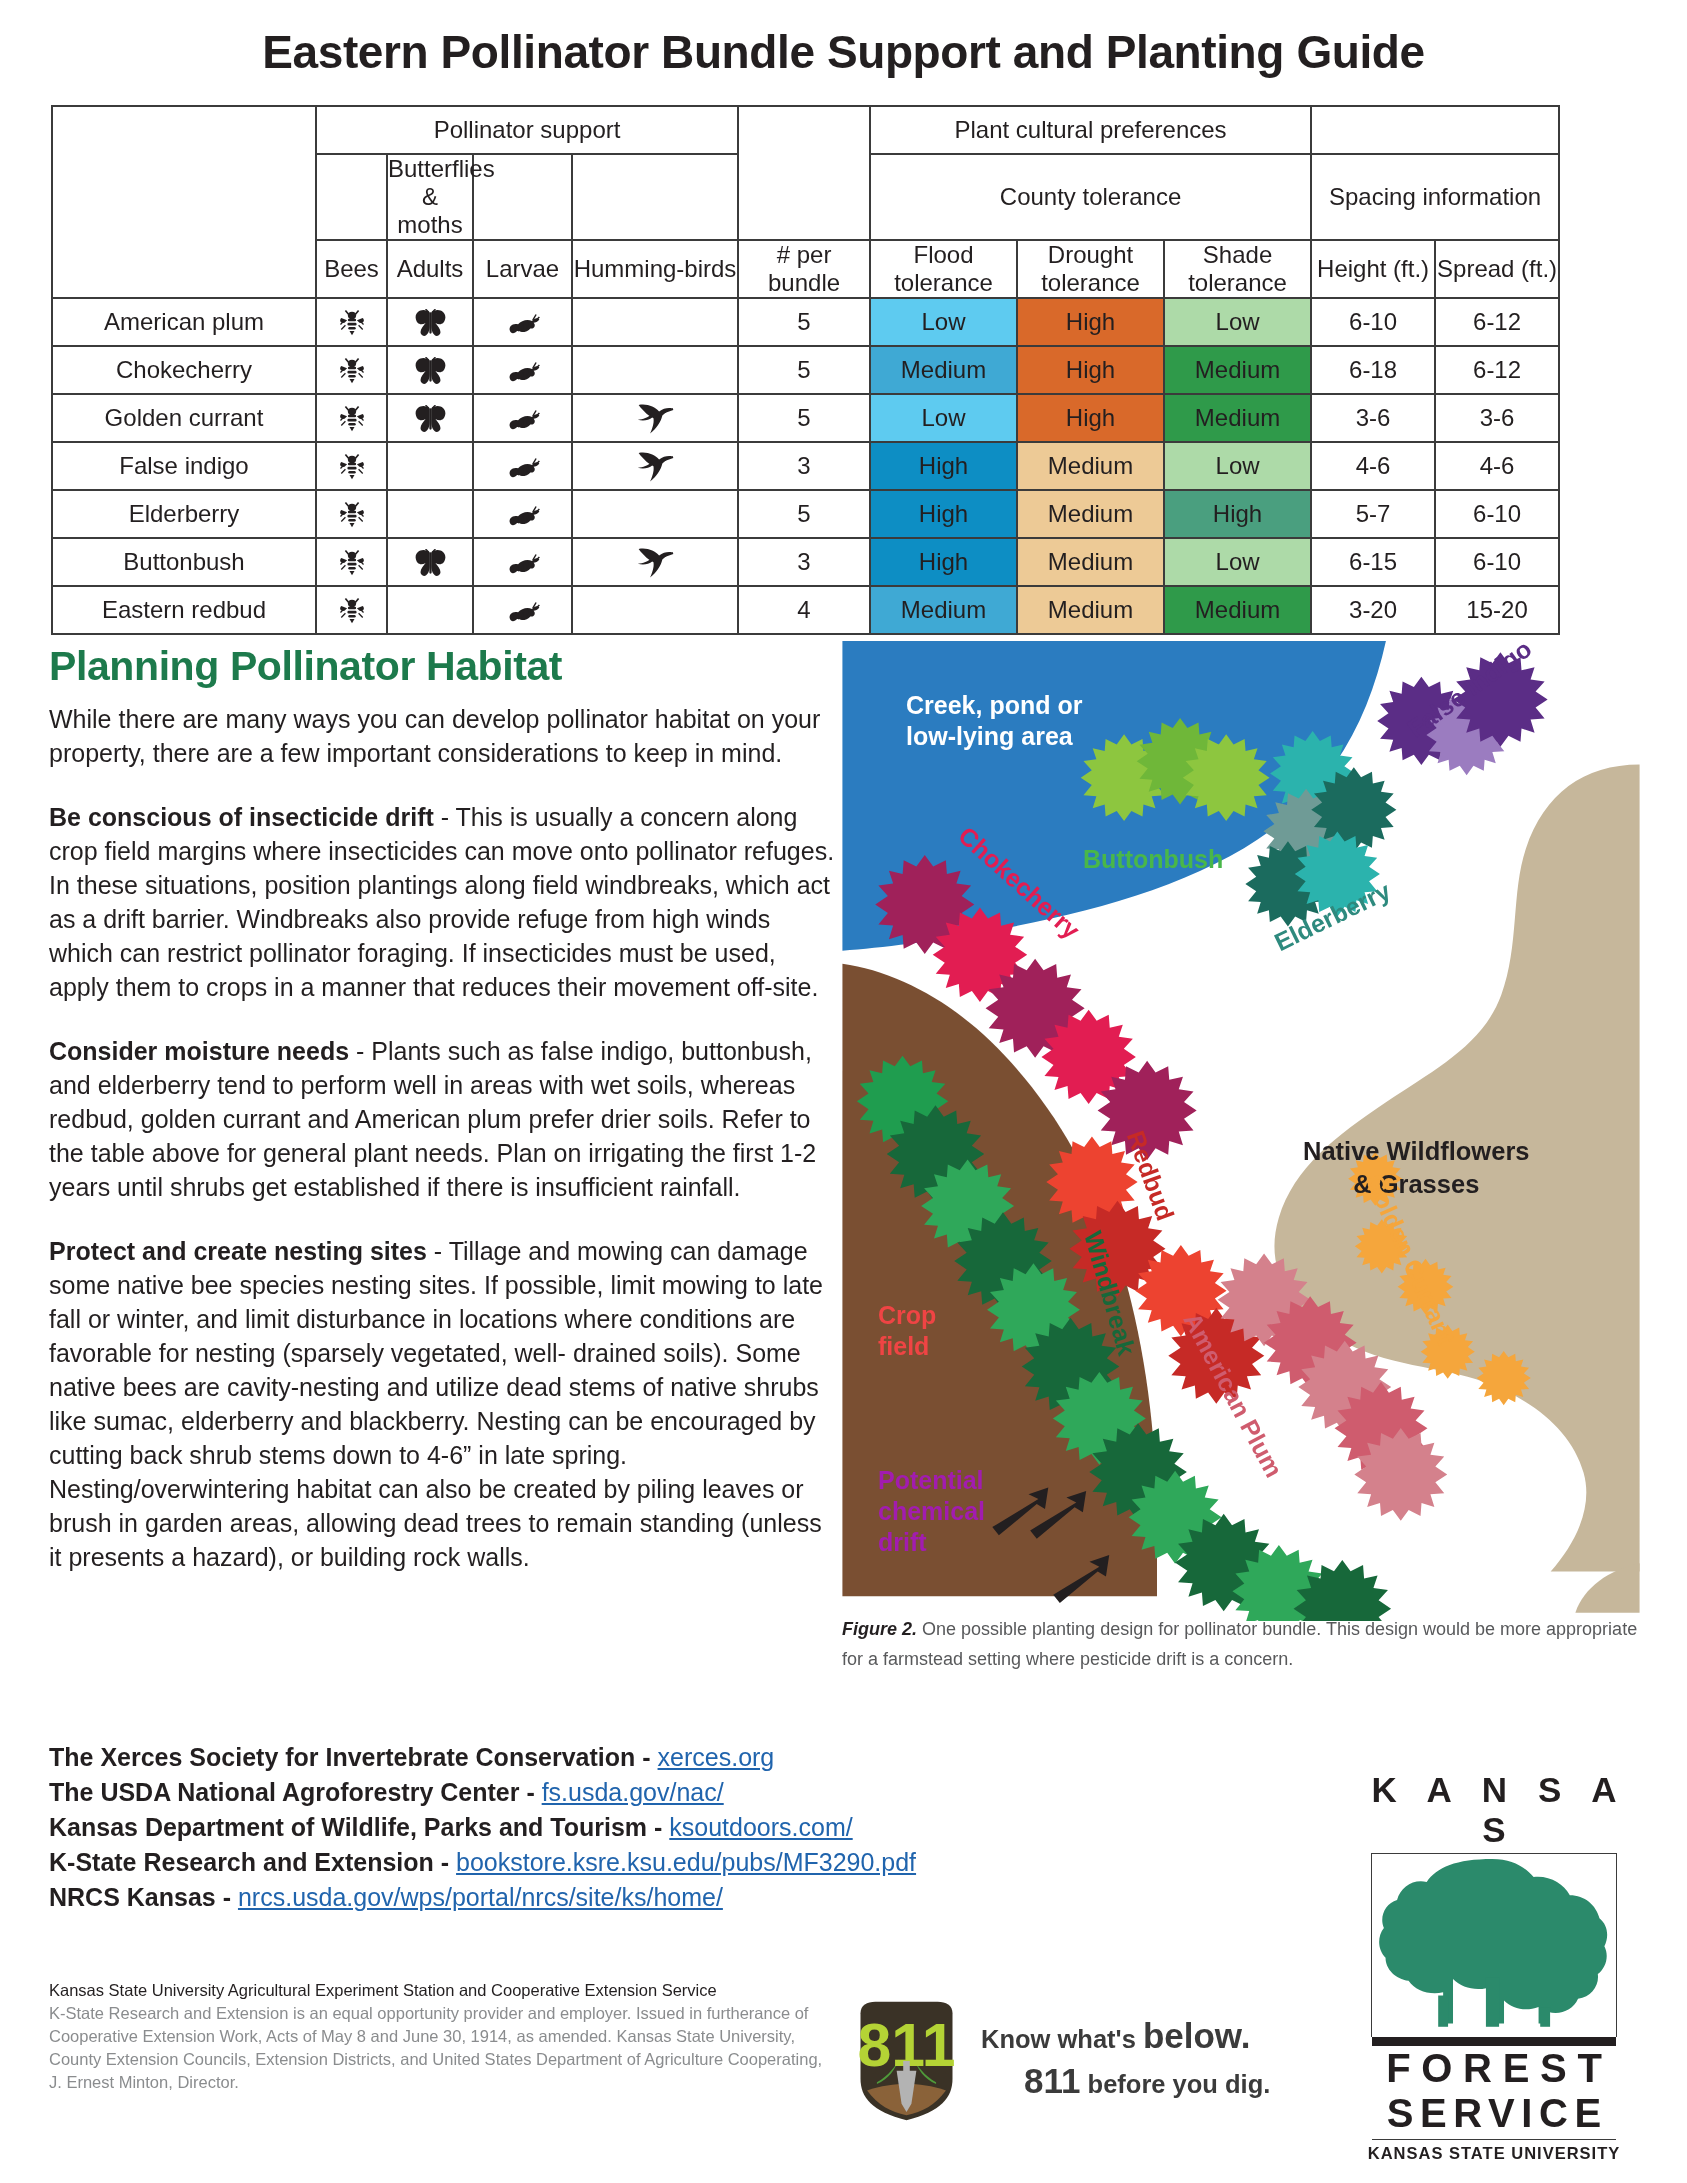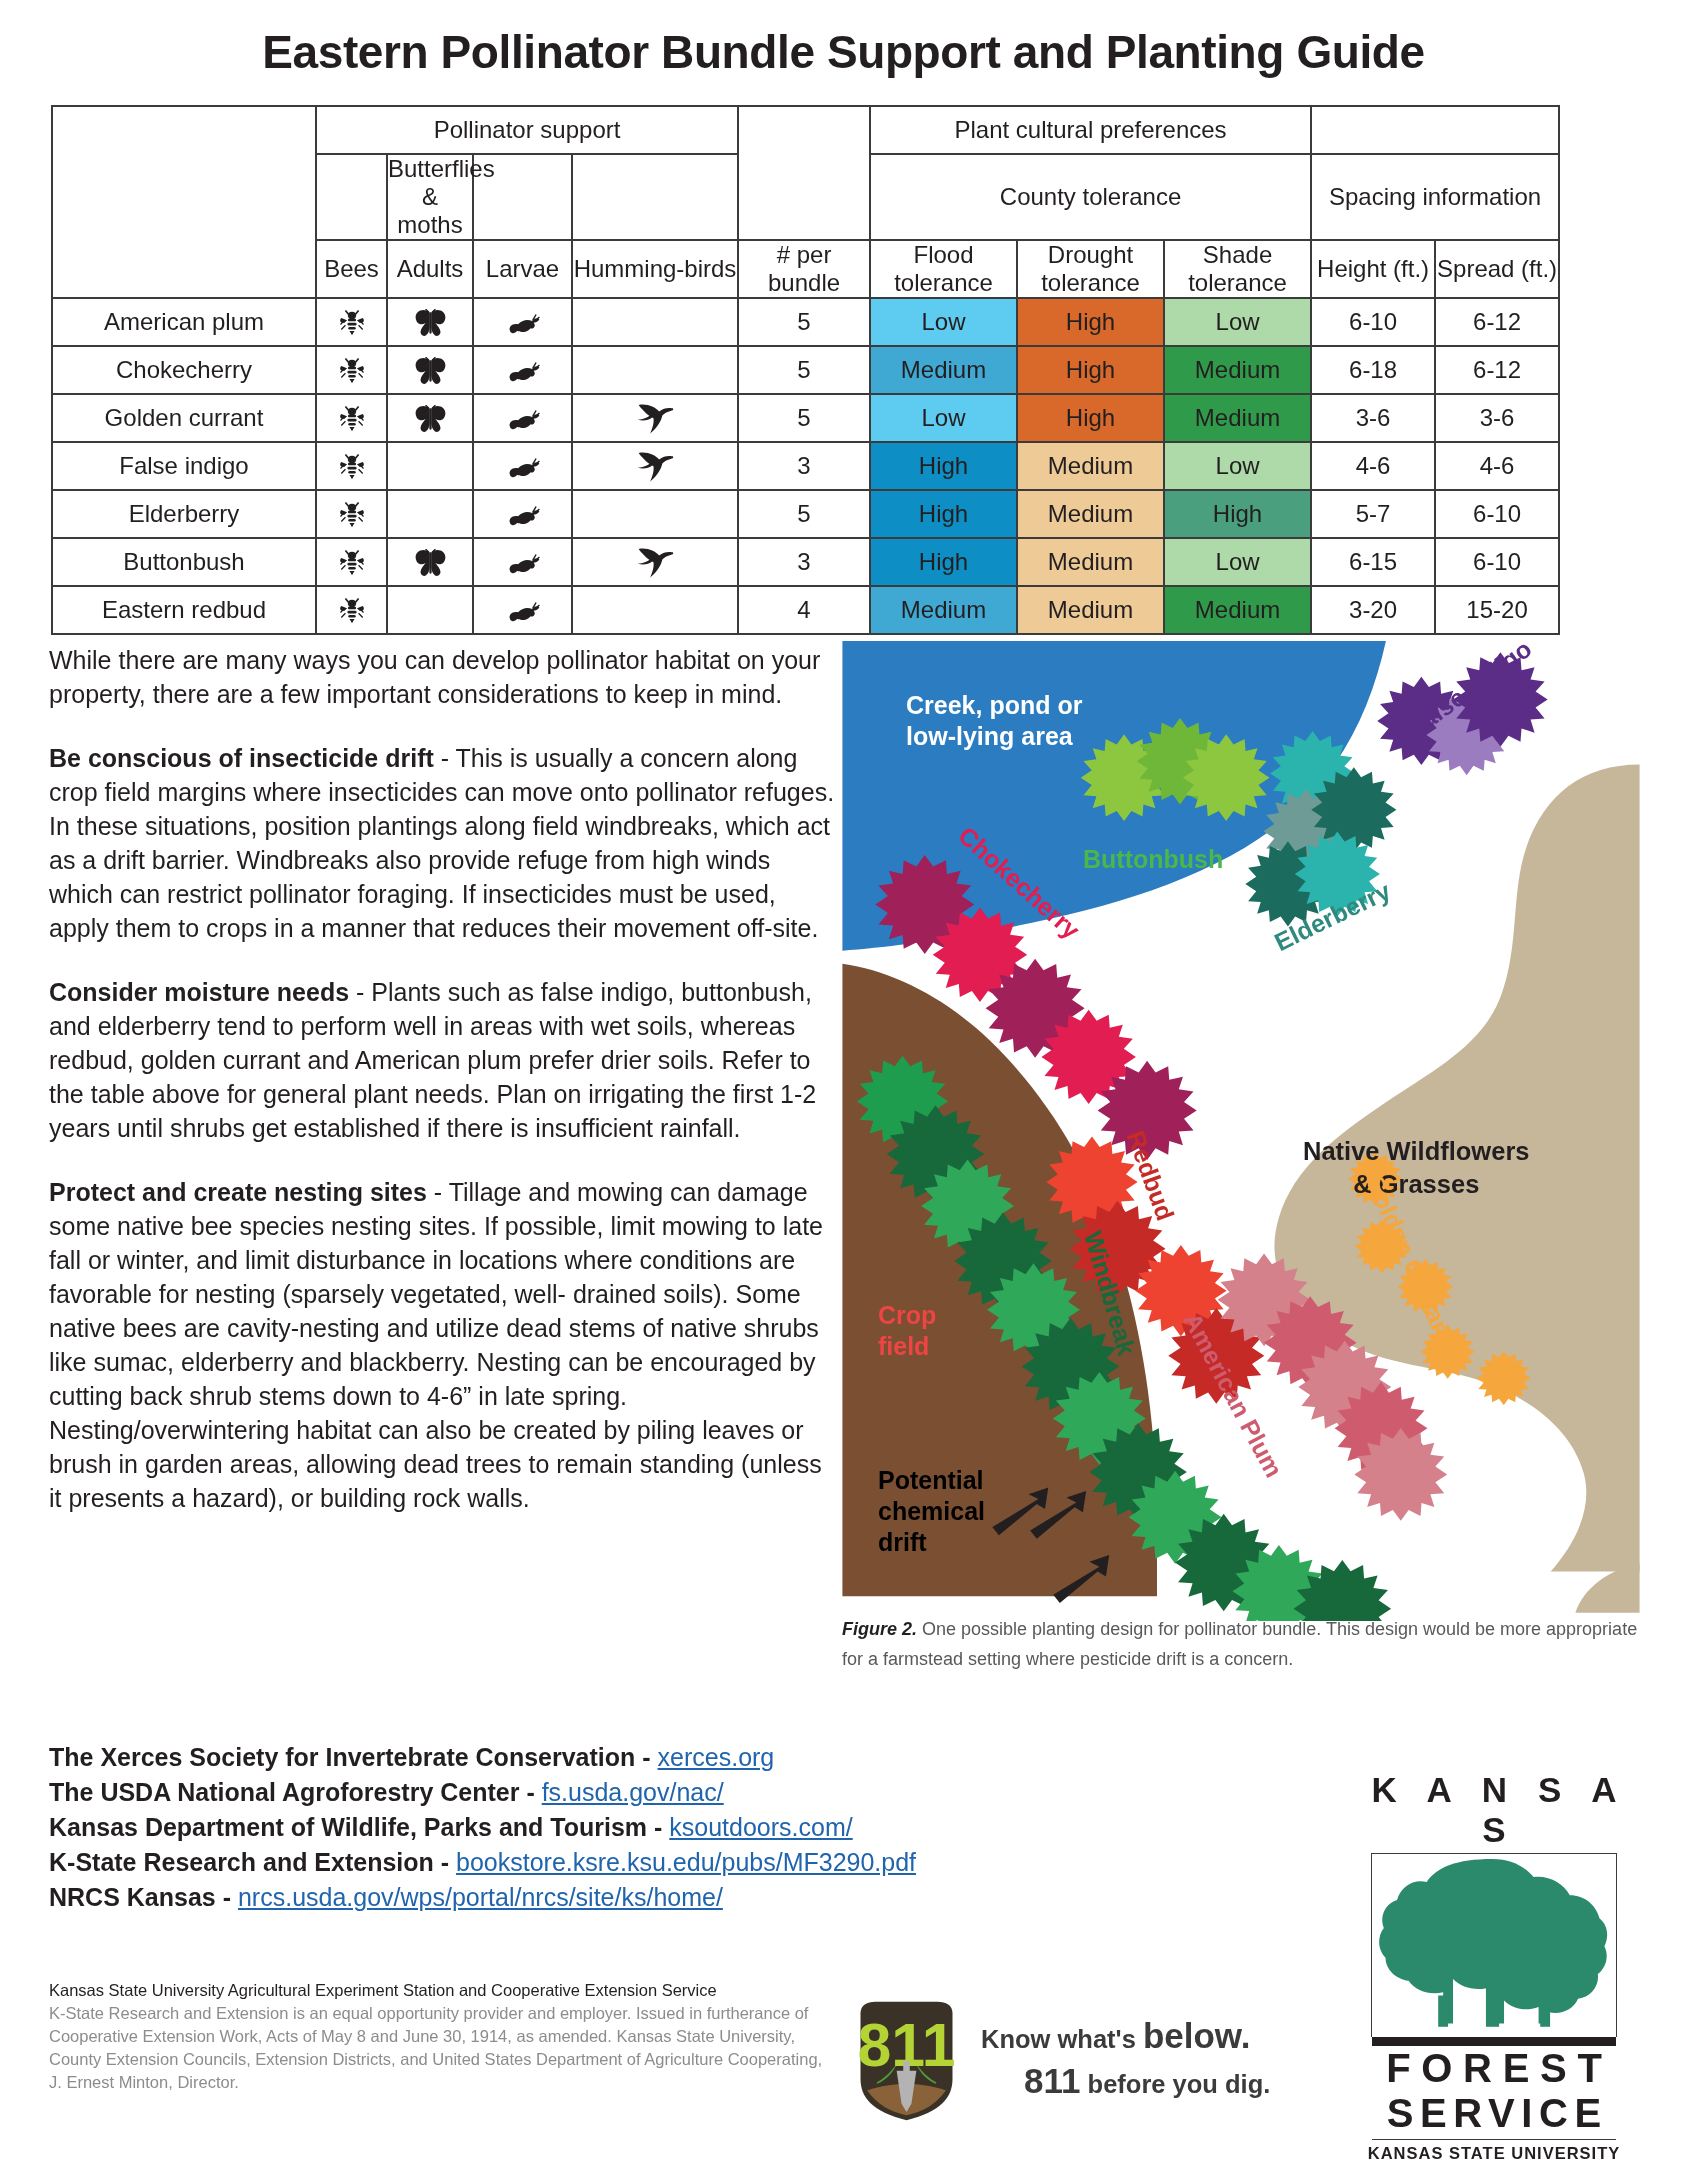--- a/index.html
+++ b/index.html
@@ -465,20 +465,21 @@
      <td class="body-cell" style="background:#2f9a4a">Medium</td>
      <td class="body-cell">3-20</td>
      <td class="body-cell">15-20</td>
           </tr>
         </tbody>
 
     </table>
   </div>
 
   <div class="article">
+    <div class="sec-head">Planning Pollinator Habitat</div>
     <p class="para">While there are many ways you can develop pollinator habitat on your property, there are a few important considerations to keep in mind.</p>
     <div id="article-paras">
         <p class="para"><b>Be conscious of insecticide drift</b><span> - This is usually a concern along crop field margins where insecticides can move onto pollinator refuges. In these situations, position plantings along field windbreaks, which act as a drift barrier. Windbreaks also provide refuge from high winds which can restrict pollinator foraging. If insecticides must be used, apply them to crops in a manner that reduces their movement off-site.</span></p>
         <p class="para"><b>Consider moisture needs</b><span> - Plants such as false indigo, buttonbush, and elderberry tend to perform well in areas with wet soils, whereas redbud, golden currant and American plum prefer drier soils. Refer to the table above for general plant needs. Plan on irrigating the first 1-2 years until shrubs get established if there is insufficient rainfall.</span></p>
         <p class="para"><b>Protect and create nesting sites</b><span> - Tillage and mowing can damage some native bee species nesting sites. If possible, limit mowing to late fall or winter, and limit disturbance in locations where conditions are favorable for nesting (sparsely vegetated, well- drained soils). Some native bees are cavity-nesting and utilize dead stems of native shrubs like sumac, elderberry and blackberry. Nesting can be encouraged by cutting back shrub stems down to 4-6” in late spring. Nesting/overwintering habitat can also be created by piling leaves or brush in garden areas, allowing dead trees to remain standing (unless it presents a hazard), or building rock walls.</span></p>
       </div>
   </div>
 
   <div class="figure">
     <svg width="798" height="980" viewBox="0 0 968 1190">
@@ -620,21 +621,21 @@
 
     <div class="fig-label" style="left:264px;top:587px;color:#17683a;font-size:25px;transform:rotate(74deg);transform-origin:left top;">
       <span>Windbreak</span>
     </div>
 
     <div class="fig-label" style="left:36px;top:659px;color:#ef4444;font-size:25px;line-height:31px;">
       <span style="white-space:pre-line;">Crop
 field</span>
     </div>
 
-    <div class="fig-label" style="left:36px;top:824px;color:#000000;font-size:25px;line-height:31px;">
+    <div class="fig-label" style="left:36px;top:824px;color:#a21caf;font-size:25px;line-height:31px;">
       <span style="white-space:pre-line;">Potential
 chemical
 drift</span>
     </div>
   </div>
 
   <div class="fig-caption">
     <b>Figure 2.</b><span> One possible planting design for pollinator bundle. This design would be more appropriate for a farmstead setting where pesticide drift is a concern.</span>
   </div>
 

